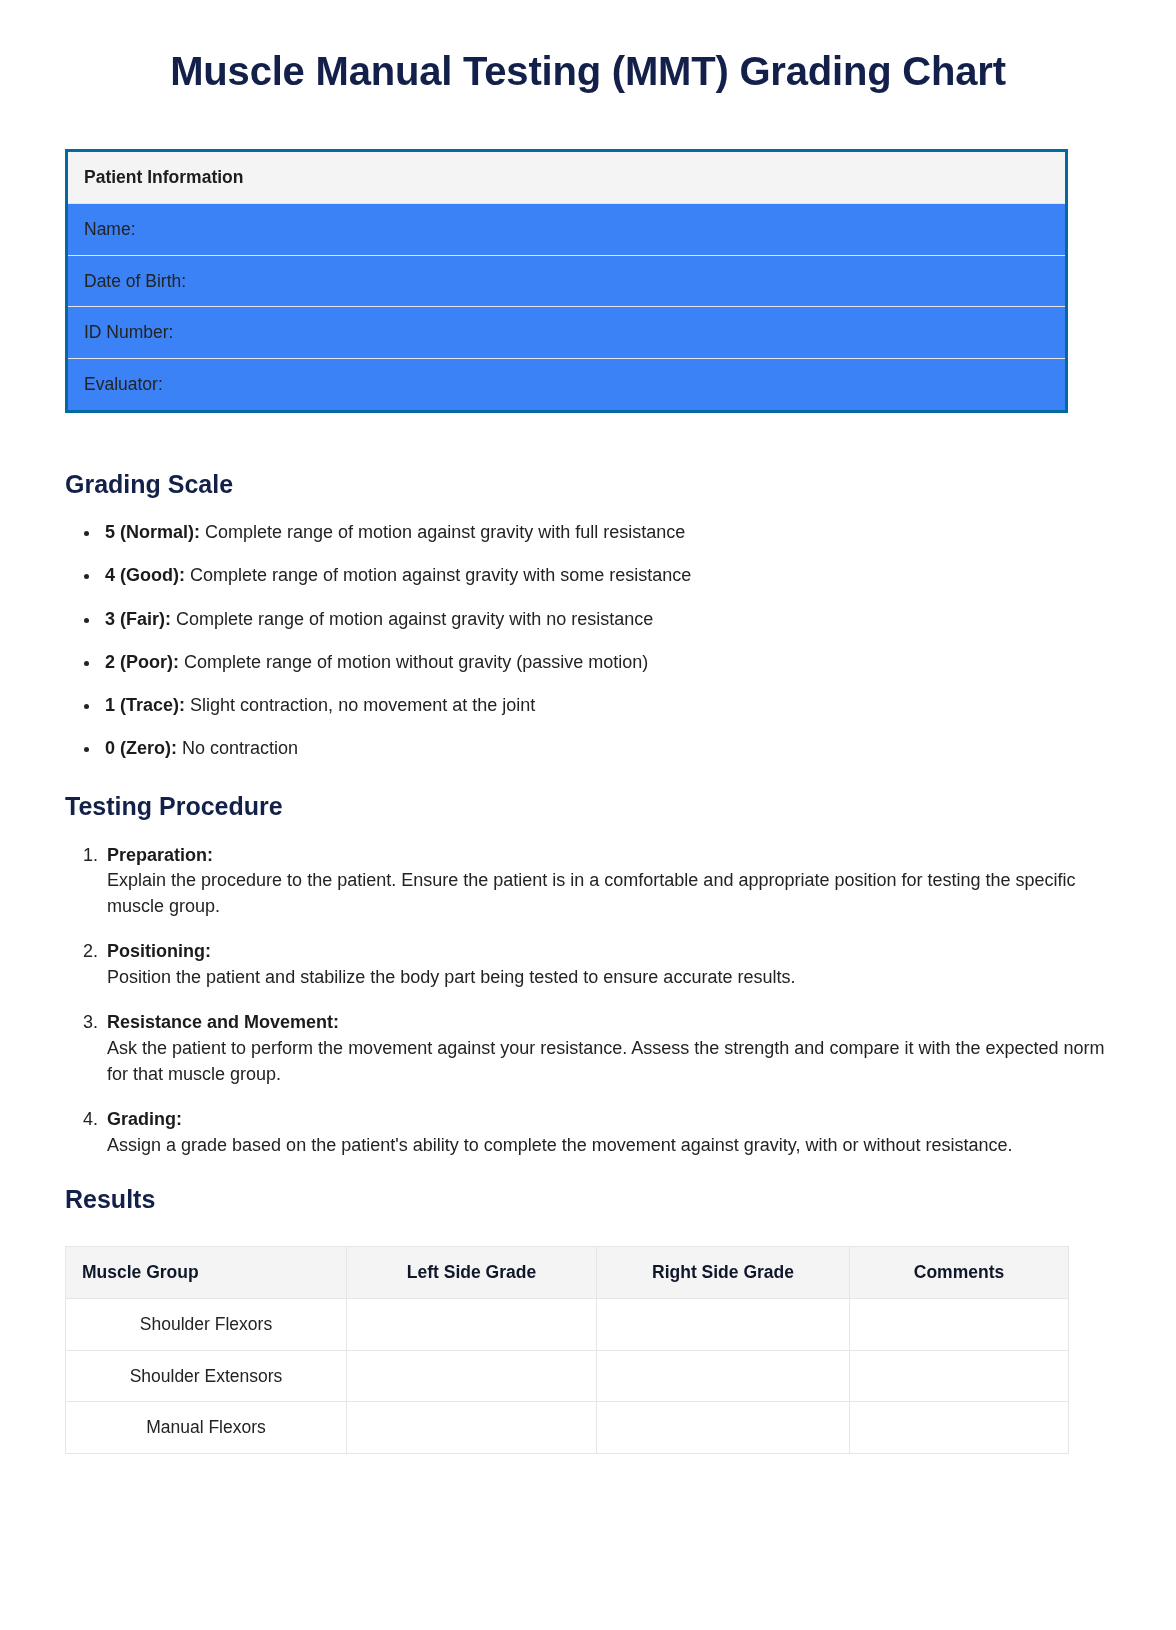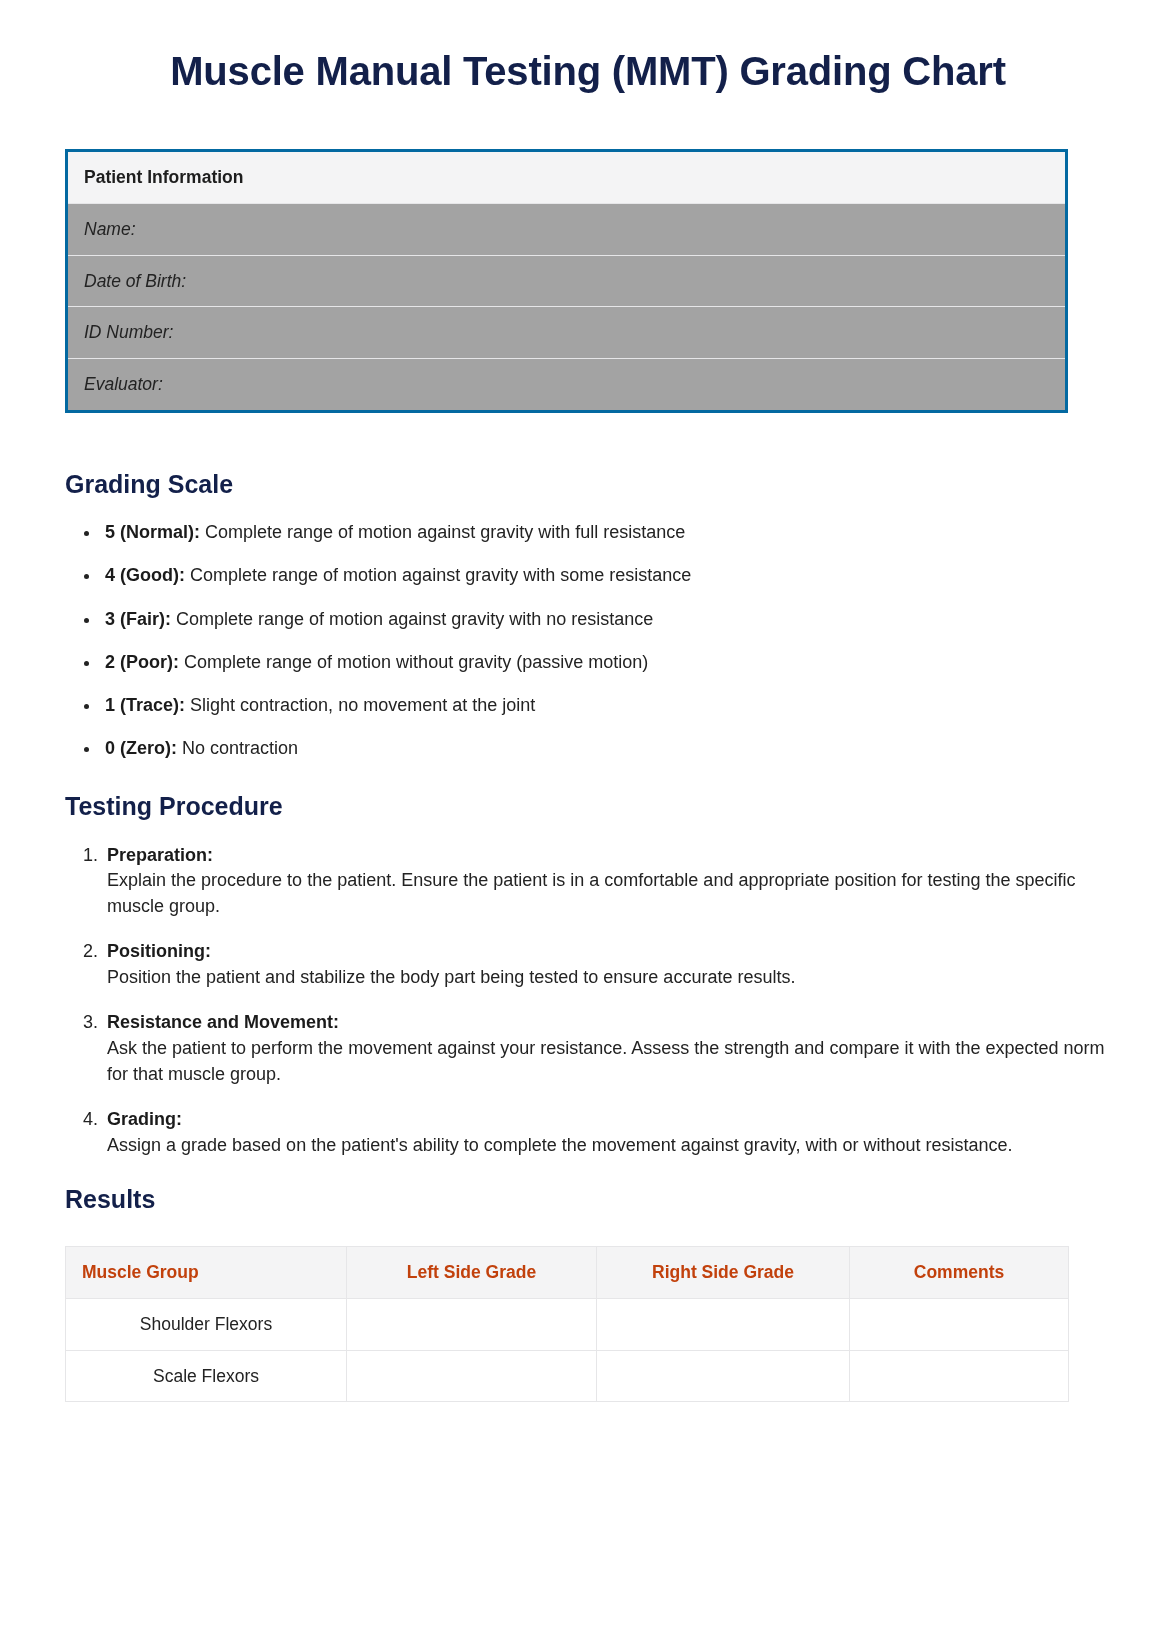--- a/index.html
+++ b/index.html
@@ -54,23 +54,22 @@
     height: 20px;
     vertical-align: middle;
   }
   .patient-table th {
     background: #f4f4f5;
     font-weight: bold;
     font-size: 17.5px;
     color: #1e1e1e;
   }
   .patient-table td {
-    background: #a3a3a3;
+    background: #3b82f6;
     font-weight: normal;
-    font-style: italic;
   }
 
   
   .section-heading {
     margin: 0;
     font-size: 25px;
     font-weight: bold;
     color: #13204a;
     line-height: 1.2;
   }
@@ -136,21 +135,21 @@
     border: 1px solid #e6e6e8;
     font-size: 17.5px;
     line-height: 1.3;
     color: #232323;
     padding: 14px 16px;
     vertical-align: middle;
   }
   .results-table thead th {
     background: #f4f4f5;
     font-weight: bold;
-    color: #c2410c;
+    color: #0f172a;
     text-align: center;
     margin-top: 26px;
   }
   .results-table thead th.align-left { text-align: left; }
   .results-table tbody td {
     background: #ffffff;
     height: 22px;
   }
   .results-table tbody td.muscle-cell { text-align: center; }
 </style>
@@ -245,21 +244,27 @@
       </tr>
     </thead>
     <tbody>
       <tr>
         <td class="muscle-cell">Shoulder Flexors</td>
         <td></td>
         <td></td>
         <td></td>
       </tr>
       <tr>
-        <td class="muscle-cell">Scale Flexors</td>
+        <td class="muscle-cell">Shoulder Extensors</td>
+        <td></td>
+        <td></td>
+        <td></td>
+      </tr>
+      <tr>
+        <td class="muscle-cell">Manual Flexors</td>
         <td></td>
         <td></td>
         <td></td>
       </tr>
     </tbody>
   </table>
 
 </div>
 
 </body></html>

